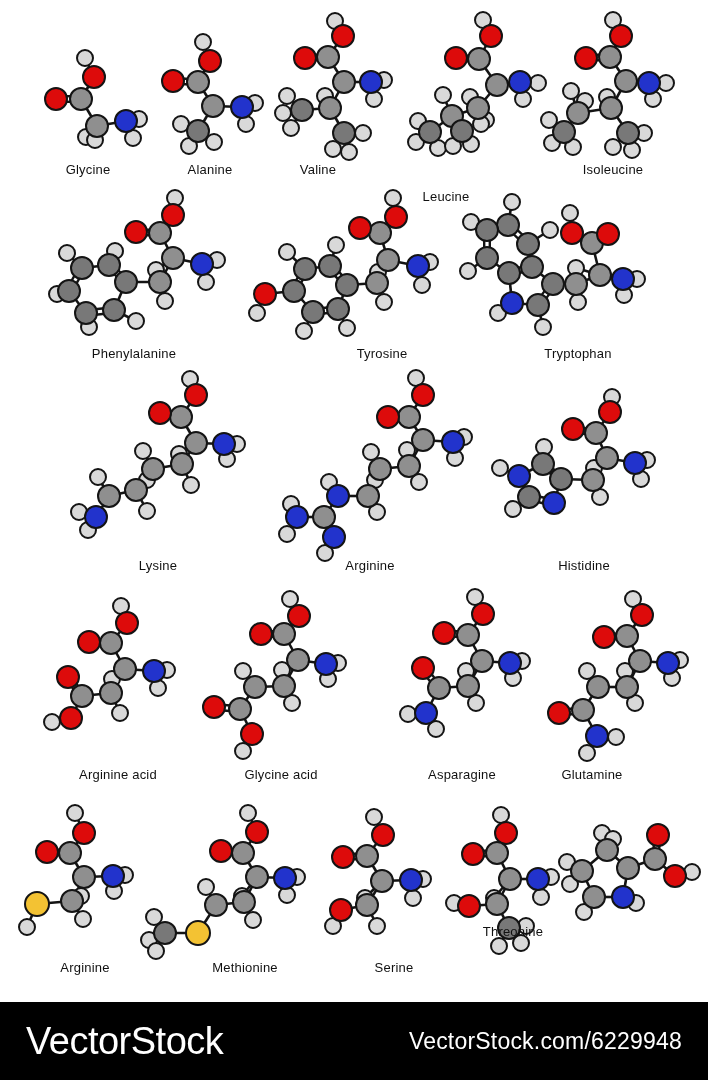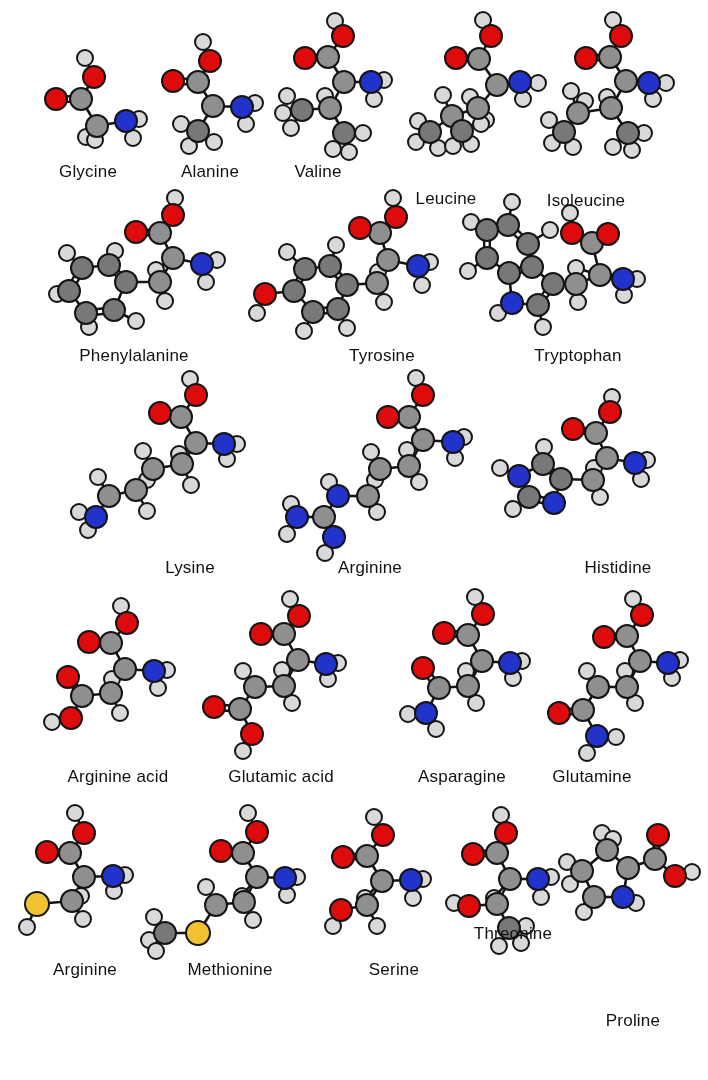--- a/index.html
+++ b/index.html
@@ -4,21 +4,21 @@
 <style>
   html,body{margin:0;padding:0;}
   .page{
     position:relative;width:708px;height:1080px;background:#ffffff;
     font-family:"Liberation Sans",sans-serif;overflow:hidden;
   }
   .artwork{position:absolute;left:0;top:0;width:708px;height:1002px;}
   #mol-svg{position:absolute;left:0;top:0;}
   .mol-label{
     position:absolute;transform:translateX(-50%);
-    font-size:17px;color:#111111;white-space:nowrap;letter-spacing:0.2px;
+    font-size:13px;color:#111111;white-space:nowrap;letter-spacing:0.2px;
   }
   .watermark-bar{
     position:absolute;left:0;top:1002px;width:708px;height:78px;background:#000000;
     display:flex;align-items:center;justify-content:space-between;
     box-sizing:border-box;padding:0 26px;
   }
   .vs-logo{
     color:#ffffff;font-size:38px;font-weight:500;letter-spacing:-0.5px;line-height:1;
   }
   .vs-credit{
@@ -809,31 +809,35 @@
           <circle cx="607" cy="850" r="11" fill="#8f8f8f" stroke="#141414" stroke-width="2"></circle>
           <circle cx="582" cy="871" r="11" fill="#8f8f8f" stroke="#141414" stroke-width="2"></circle>
           <circle cx="594" cy="897" r="11" fill="#8f8f8f" stroke="#141414" stroke-width="2"></circle>
         </g>
       </svg>
     <div id="labels-layer">
         <div class="mol-label" style="left: 88px; top: 162px;">Glycine</div>
         <div class="mol-label" style="left: 210px; top: 162px;">Alanine</div>
         <div class="mol-label" style="left: 318px; top: 162px;">Valine</div>
         <div class="mol-label" style="left: 446px; top: 162px; margin-top: 27px;">Leucine</div>
-        <div class="mol-label" style="left: 586px; top: 162px; margin-top: 29px;">Isoleucine</div>
+        <div class="mol-label" style="left: 613px; top: 162px;">Isoleucine</div>
         <div class="mol-label" style="left: 134px; top: 346px;">Phenylalanine</div>
         <div class="mol-label" style="left: 342px; top: 346px; margin-left: 40px;">Tyrosine</div>
         <div class="mol-label" style="left: 578px; top: 346px;">Tryptophan</div>
-        <div class="mol-label" style="left: 158px; top: 558px; margin-left: 32px;">Lysine</div>
+        <div class="mol-label" style="left: 158px; top: 558px;">Lysine</div>
         <div class="mol-label" style="left: 370px; top: 558px;">Arginine</div>
-        <div class="mol-label" style="left: 594px; top: 558px; padding-left: 48px;">Histidine</div>
+        <div class="mol-label" style="left: 560px; top: 558px; padding-left: 48px;">Histidine</div>
         <div class="mol-label" style="left: 118px; top: 767px;">Arginine acid</div>
-        <div class="mol-label" style="left: 281px; top: 767px;">Glutamic acid</div>
+        <div class="mol-label" style="left: 281px; top: 767px;">Glycine acid</div>
         <div class="mol-label" style="left: 462px; top: 767px;">Asparagine</div>
         <div class="mol-label" style="left: 592px; top: 767px;">Glutamine</div>
         <div class="mol-label" style="left: 85px; top: 960px;">Arginine</div>
-        <div class="mol-label" style="left: 230px; top: 960px;">Methionine</div>
+        <div class="mol-label" style="left: 245px; top: 960px;">Methionine</div>
         <div class="mol-label" style="left: 394px; top: 960px;">Serine</div>
         <div class="mol-label" style="left: 513px; top: 924px;">Threonine</div>
         <div class="mol-label" style="left: 633px; top: 1011px;">Proline</div>
       </div>
   </div>
+  <div class="watermark-bar">
+    <div class="vs-logo">VectorStock</div>
+    <div class="vs-credit">VectorStock.com/6229948</div>
+  </div>
 </div>
 
 </body></html>

